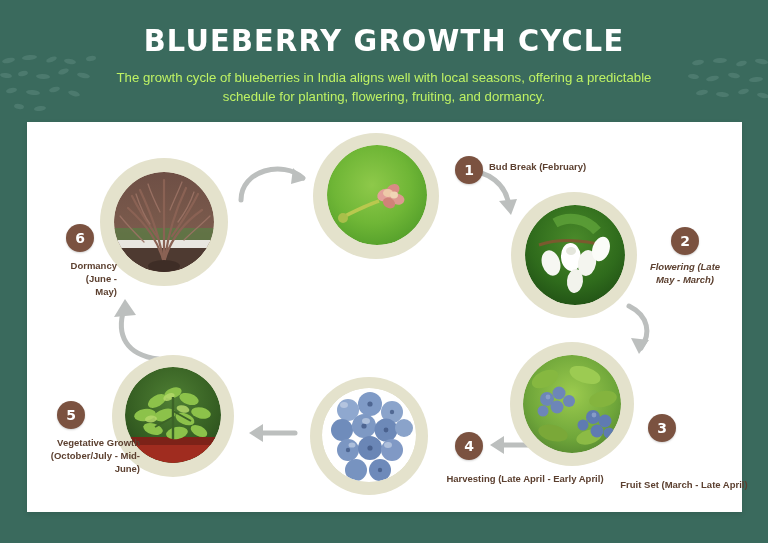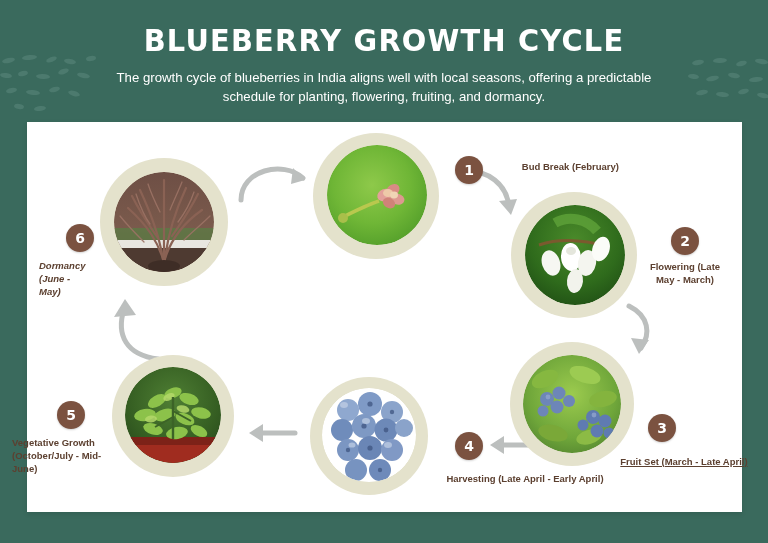--- a/index.html
+++ b/index.html
@@ -19,21 +19,21 @@
   .header{position:absolute;left:0;top:0;width:768px;text-align:center;}
   .title{
     margin:0;padding-top:22px;
     font-family:"DejaVu Sans", sans-serif;
     font-weight:bold;font-size:31px;letter-spacing:1.3px;
     color:#ffffff;
     transform:scaleX(0.93);
   }
   .subtitle{
     margin:10px auto 0;width:570px;
-    font-size:13.2px;line-height:1.45;color:#ffffff;
+    font-size:13.2px;line-height:1.45;color:#bef264;
   }
 
   
   .card{
     position:absolute;left:27px;top:122px;width:715px;height:390px;
     background:#ffffff;
     box-shadow:0 2px 5px rgba(0,0,0,0.10);
   }
 
   
@@ -175,21 +175,21 @@
           <ellipse cx="62" cy="58" rx="6.5" ry="5" fill="#cf8378" transform="rotate(30 62 58)"></ellipse>
           <ellipse cx="61" cy="48" rx="5" ry="4" fill="#eec9a8"></ellipse>
           <ellipse cx="67" cy="50" rx="4" ry="3.4" fill="#f0d4b5"></ellipse>
         </g>
       </svg>
     </div>
   </div>
   <div class="badge" style="left:455px;top:156px;">
     <span>1</span>
   </div>
-  <div class="label" style="left:489px;top:161px;width:130px;text-align:right;">
+  <div class="label" style="left:489px;top:161px;width:130px;text-align:left;">
     <span>Bud Break (February)</span>
   </div>
 
   <div class="stage" style="left:511px;top:192px;width:126px;height:126px;">
     <div class="ring" style="left:0;top:0;width:126px;height:126px;"></div>
     <div class="photo" style="left:14px;top:13px;width:100px;height:100px;">
       <svg width="100" height="100" viewBox="0 0 100 100">
         <defs>
           <radialGradient id="g2" cx="50%" cy="35%" r="75%">
             <stop offset="0%" stop-color="#4a8a2a"></stop>
@@ -205,21 +205,21 @@
         <ellipse cx="62" cy="58" rx="9" ry="13" fill="#f4f5ef" transform="rotate(10 62 58)"></ellipse>
         <ellipse cx="76" cy="44" rx="8.5" ry="12.5" fill="#fbfcf8" transform="rotate(18 76 44)"></ellipse>
         <ellipse cx="50" cy="76" rx="8" ry="12" fill="#f2f3ec" transform="rotate(6 50 76)"></ellipse>
         <ellipse cx="46" cy="46" rx="5" ry="4" fill="#e4e6dc"></ellipse>
       </svg>
     </div>
   </div>
   <div class="badge" style="left:671px;top:227px;">
     <span>2</span>
   </div>
-  <div class="label" style="left:624px;top:261px;width:122px;text-align:center;">
+  <div class="label" style="left:624px;top:261px;width:122px;text-align:center;font-style:italic;">
     <div>Flowering (Late</div>
     <div>May - March)</div>
   </div>
 
   <div class="stage" style="left:510px;top:342px;width:124px;height:124px;">
     <div class="ring" style="left:0;top:0;width:124px;height:124px;"></div>
     <div class="photo" style="left:13px;top:13px;width:98px;height:98px;">
       <svg width="98" height="98" viewBox="0 0 98 98">
         <defs>
           <radialGradient id="g3" cx="50%" cy="40%" r="75%">
@@ -251,21 +251,21 @@
         <g fill="#8fa3cc" opacity=".85">
           <circle cx="25" cy="42" r="2.4"></circle>
             <circle cx="71" cy="60" r="2.4"></circle>
         </g>
       </svg>
     </div>
   </div>
   <div class="badge" style="left:648px;top:414px;">
     <span>3</span>
   </div>
-  <div class="label" style="left:604px;top:456px;width:160px;text-align:center;text-decoration:underline;">
+  <div class="label" style="left:604px;top:479px;width:160px;text-align:center;">
     <span>Fruit Set (March - Late April)</span>
   </div>
 
   <div class="stage" style="left:310px;top:377px;width:118px;height:118px;">
     <div class="ring" style="left:0;top:0;width:118px;height:118px;"></div>
     <div class="photo" style="left:12px;top:11px;width:94px;height:94px;">
       <svg width="94" height="94" viewBox="0 0 94 94">
         <circle cx="47" cy="47" r="47" fill="#ffffff"></circle>
         <clipPath id="c4">
             <circle cx="47" cy="47" r="47"></circle>
@@ -349,21 +349,21 @@
           </g>
           <path d="M48 30 L48 72" stroke="#3c6327" stroke-width="2.4"></path>
           <path d="M48 50 L30 60 M48 44 L66 54" stroke="#3c6327" stroke-width="2"></path>
         </g>
       </svg>
     </div>
   </div>
   <div class="badge" style="left:57px;top:401px;">
     <span>5</span>
   </div>
-  <div class="label" style="left:12px;top:437px;width:118px;text-align:left;">
+  <div class="label" style="left:22px;top:437px;width:118px;text-align:right;">
     <div>Vegetative Growth</div>
     <div>(October/July - Mid-</div>
     <div>June)</div>
   </div>
 
   <div class="stage" style="left:100px;top:158px;width:128px;height:128px;">
     <div class="ring" style="left:0;top:0;width:128px;height:128px;"></div>
     <div class="photo" style="left:14px;top:14px;width:100px;height:100px;">
       <svg width="100" height="100" viewBox="0 0 100 100">
         <defs>
@@ -399,20 +399,20 @@
             <path d="M70 68 C78 60, 88 52, 96 44"></path>
           </g>
           <ellipse cx="50" cy="94" rx="16" ry="6" fill="#3e2d26"></ellipse>
         </g>
       </svg>
     </div>
   </div>
   <div class="badge" style="left:66px;top:224px;">
     <span>6</span>
   </div>
-  <div class="label" style="left:39px;top:260px;width:100px;text-align:left;font-style:italic;">
+  <div class="label" style="left:17px;top:260px;width:100px;text-align:right;">
     <div>Dormancy</div>
     <div>(June -</div>
     <div>May)</div>
   </div>
 
 
 </div>
 
 </body></html>

